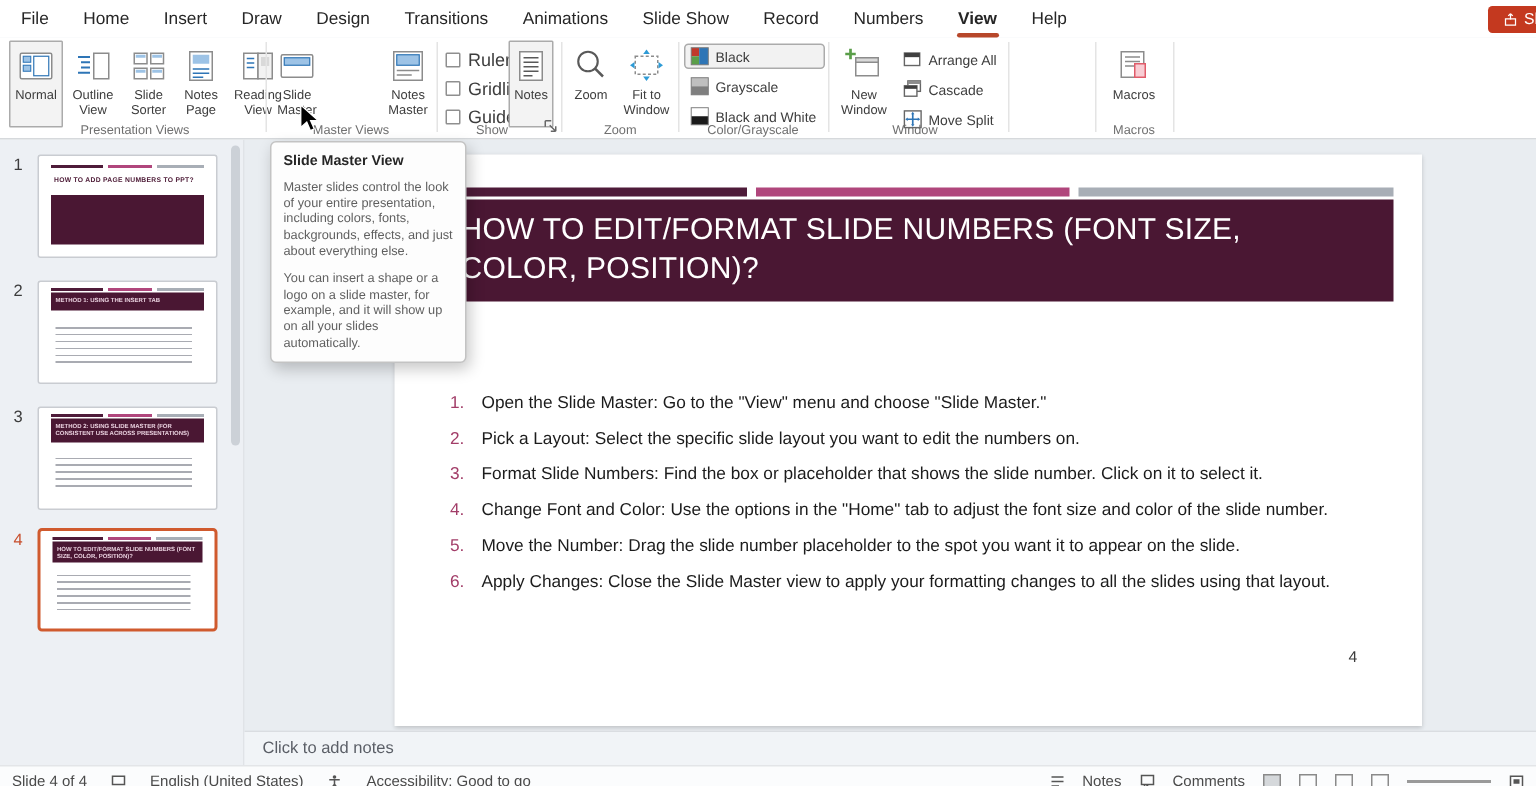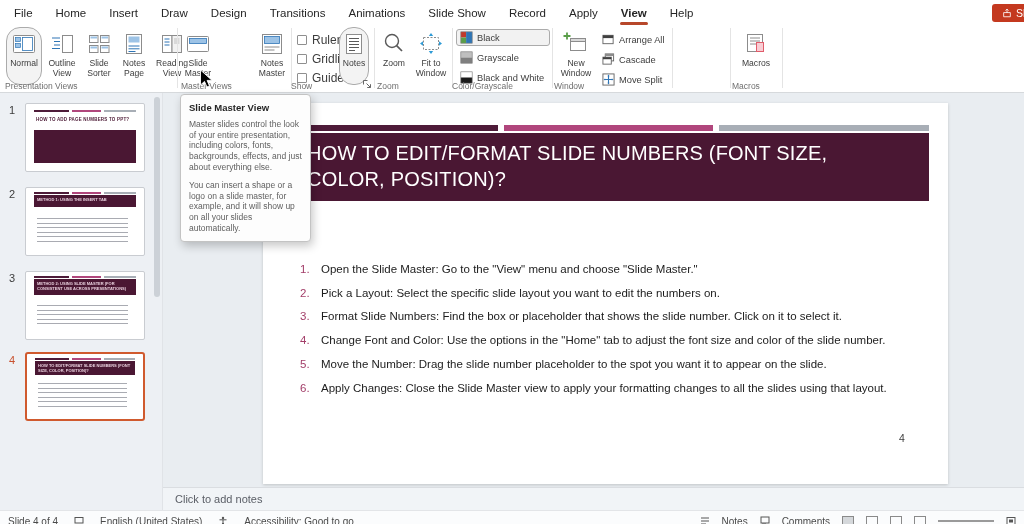--- a/index.html
+++ b/index.html
@@ -16,24 +16,24 @@
   .menu-item.active::after { content:""; position:absolute; left:-1px; right:-1px; bottom:-6px;
              height:3px; background:#b7472a; border-radius:2px; }
   .share-btn { position:absolute; top:4px; right:-30px; height:18px; background:#c4391f; color:#fff;
              font-size:10.5px; display:flex; align-items:center; gap:4px; padding:0 10px;
              border-radius:3px; z-index:31; }
 
   
   .ribbon { position:absolute; top:25px; left:0; right:0; height:68px; background:#fff;
             border-bottom:1px solid #d6d9dc; z-index:20; }
   .rdiv { position:absolute; top:3px; height:60px; width:1px; background:#e4e4e4; }
-  .rgroup-label { position:absolute; bottom:1px; font-size:8.5px; color:#6f6f6f; text-align:left; }
+  .rgroup-label { position:absolute; bottom:1px; font-size:8.5px; color:#6f6f6f; text-align:center; }
   .rbtn { position:absolute; top:2px; display:flex; flex-direction:column; align-items:center;
           padding-top:3px; font-size:8.6px; color:#3d3d3d; text-align:center; line-height:1.12;
-          border:1px solid transparent; border-radius:14px; height:58px; }
+          border:1px solid transparent; border-radius:1px; height:58px; }
   .rbtn .ric { width:26px; height:26px; margin-bottom:2px; flex:none; }
   .rbtn.sel { border-color:#ababab; background:#f3f3f3; }
   .rowbtn { display:flex; align-items:center; gap:4px; font-size:9.3px; color:#3d3d3d;
             border:1px solid transparent; border-radius:3px; padding:1px 5px 1px 3px; white-space:nowrap; }
   .rowbtn.sel { border-color:#ababab; background:#f2f2f2; }
   .rowbtn .sic { width:13px; height:13px; flex:none; }
   .chk-row { display:flex; align-items:center; gap:5px; font-size:12px; color:#3d3d3d; height:19px;text-align:right; }
   .chk { width:10px; height:10px; border:1px solid #8f8f8f; background:#fff; border-radius:1px; flex:none; }
   .launcher { position:absolute; bottom:3px; width:10px; height:10px; }
   .chev { display:inline-block; width:6px; height:6px; position:relative; top:-2px; margin-left:2px; }
@@ -108,21 +108,21 @@
   <div class="menubar">
     <span class="menu-item">File</span>
     <span class="menu-item">Home</span>
     <span class="menu-item">Insert</span>
     <span class="menu-item">Draw</span>
     <span class="menu-item">Design</span>
     <span class="menu-item">Transitions</span>
     <span class="menu-item">Animations</span>
     <span class="menu-item">Slide Show</span>
     <span class="menu-item">Record</span>
-    <span class="menu-item">Apply</span>
+    <span class="menu-item">Numbers</span>
     <span class="menu-item active">View</span>
     <span class="menu-item">Help</span>
     <div class="share-btn">
       <svg class="sb-ic" viewBox="0 0 12 12">
           <path d="M2 5.5h8v5H2z" fill="none" stroke="#fff" stroke-width="1"></path>
           <path d="M6 6V1.3M6 1.3 4.2 3.1M6 1.3 7.8 3.1" fill="none" stroke="#fff" stroke-width="1"></path>
         </svg>
       <span>Share</span>
     </div>
   </div>

